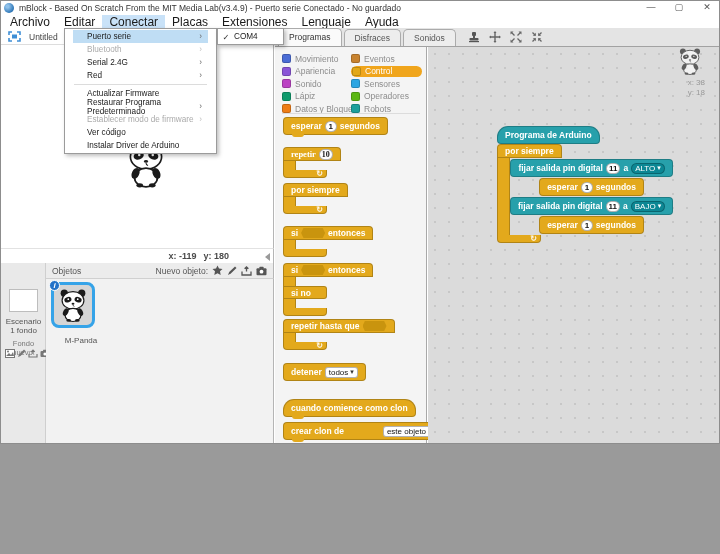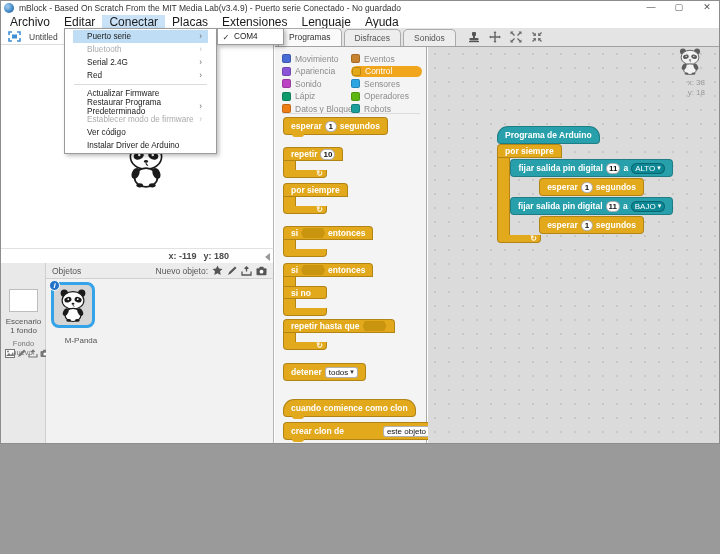--- a/index.html
+++ b/index.html
@@ -394,21 +394,21 @@
     <div class="cat-divider"></div>
 
     <div class="blocks-list">
 
       <div class="blk bump">
         <span>esperar</span>
         <span class="num">1</span>
         <span>segundos</span>
       </div>
 
-      <div class="cblock" style="margin-top:12px;">
+      <div class="cblock" style="margin-top:12px;font-family:Liberation Serif, serif;">
         <div class="c-head">
             <span>repetir</span>
           <span class="num">10</span>
           </div>
         <div class="c-body">
             <div class="c-arm"></div>
           </div>
         <div class="c-foot">
             <span class="loop-arrow">↻</span>
           </div>

